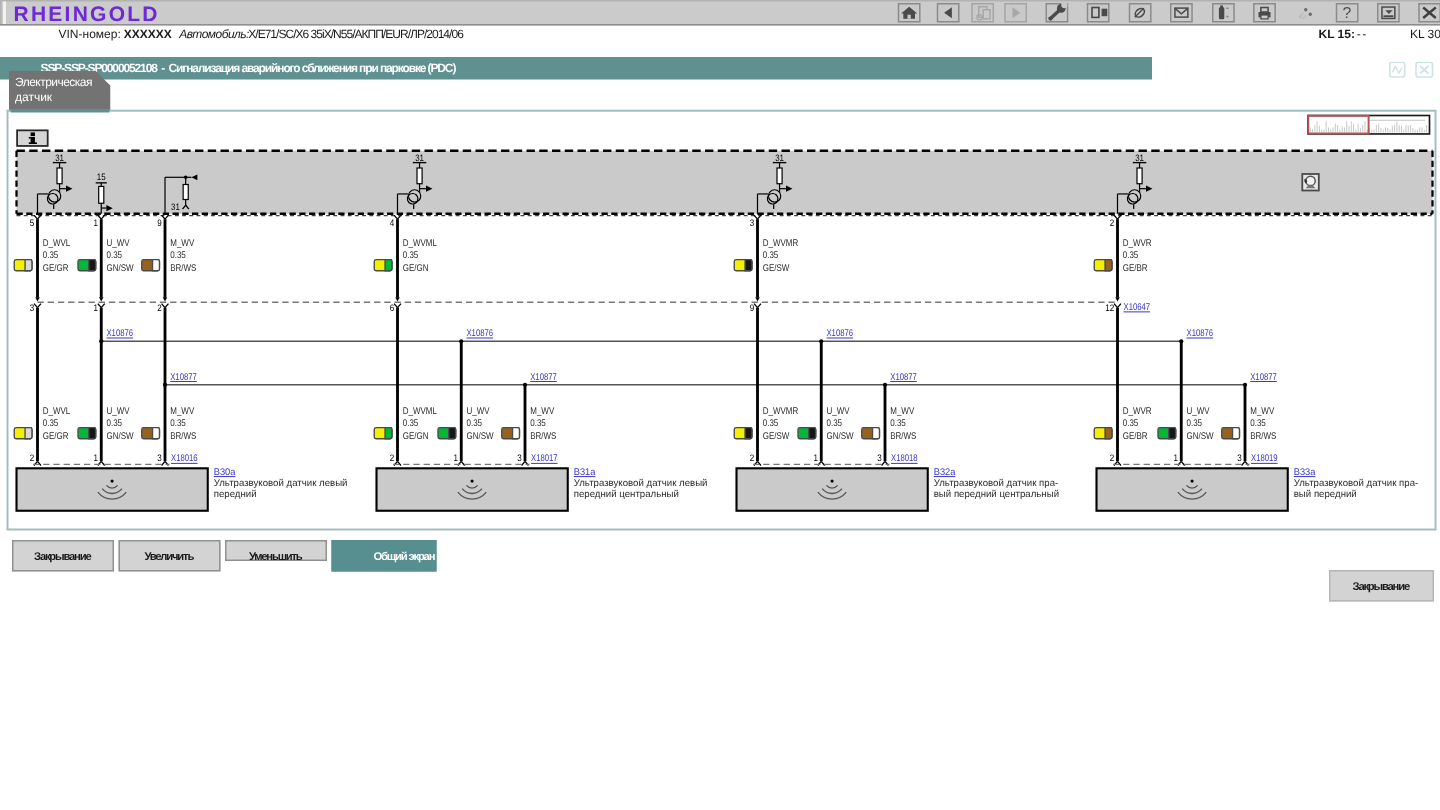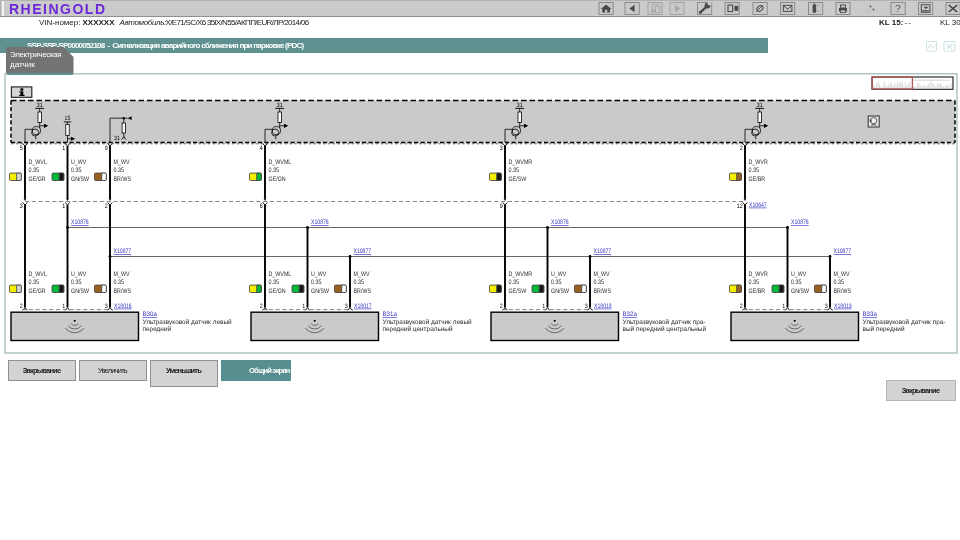--- a/index.html
+++ b/index.html
@@ -468,17 +468,17 @@
 <path d="M 791.00 323.59 A 4.7 4.7 0 0 0 798.40 323.59" fill="none" stroke="#555" stroke-width="0.85"></path>
 <path d="M 788.16 325.81 A 8.3 8.3 0 0 0 801.24 325.81" fill="none" stroke="#555" stroke-width="0.85"></path>
 <path d="M 785.24 328.09 A 12.0 12.0 0 0 0 804.16 328.09" fill="none" stroke="#555" stroke-width="0.85"></path>
 <text x="907.895" y="316.4" font-size="6.5" fill="#3434c8" fill-opacity="0.999" text-anchor="start" text-decoration="underline" transform="scale(0.95,1)" font-family="Liberation Sans, sans-serif">B33a</text>
 <text x="871.212" y="324.2" font-size="6.5" fill="#2b2b2b" fill-opacity="0.999" text-anchor="start" transform="scale(0.99,1)" font-family="Liberation Sans, sans-serif">Ультразвуковой датчик пра-</text>
 <text x="871.212" y="331.4" font-size="6.5" fill="#2b2b2b" fill-opacity="0.999" text-anchor="start" transform="scale(0.99,1)" font-family="Liberation Sans, sans-serif">вый передний</text>
   </svg>
 
   <div class="abs" style="left:6.5px;top:72.6px;width:66px;height:2.4px;background:#5f9191;"></div>
   <div class="abs" style="left:7.5px;top:360px;width:68px;height:21px;background:#d3d3d3;border:1px solid #919191;font-size:7.5px;font-weight:bold;color:#1c1c1c;text-align:center;line-height:20.5px;letter-spacing:-0.8px;">Закрывание</div>
-  <div class="abs" style="left:78.5px;top:360px;width:68px;height:21px;background:#d3d3d3;border:1px solid #919191;font-size:7.5px;font-weight:normal;color:#1c1c1c;text-align:center;line-height:20.5px;letter-spacing:-0.8px;">Увеличить</div>
-  <div class="abs" style="left:149.5px;top:360px;width:68px;height:27px;background:#d3d3d3;border:1px solid #919191;font-size:7.5px;font-weight:bold;color:#1c1c1c;text-align:center;line-height:20.5px;letter-spacing:-0.8px;">Уменьшить</div>
+  <div class="abs" style="left:78.5px;top:360px;width:68px;height:21px;background:#d3d3d3;border:1px solid #919191;font-size:7.5px;font-weight:bold;color:#1c1c1c;text-align:center;line-height:20.5px;letter-spacing:-0.8px;">Увеличить</div>
+  <div class="abs" style="left:149.5px;top:360px;width:68px;height:14px;background:#d3d3d3;border:1px solid #919191;font-size:7.5px;font-weight:bold;color:#1c1c1c;text-align:center;line-height:20.5px;letter-spacing:-0.8px;">Уменьшить</div>
   <div class="abs" style="left:220.5px;top:360px;width:70px;height:21px;background:#578e8f;border:1px solid #578e8f;font-size:7.5px;font-weight:bold;color:#fff;text-align:right;line-height:20.5px;letter-spacing:-0.8px;">Общий экран</div>
   <div class="abs" style="left:885.5px;top:380px;width:70px;height:21px;background:#d3d3d3;border:1px solid #b5b5b5;font-size:7.5px;font-weight:bold;color:#1c1c1c;text-align:center;line-height:20.5px;letter-spacing:-0.8px;">Закрывание</div>
 </div>
 
 </body></html>

